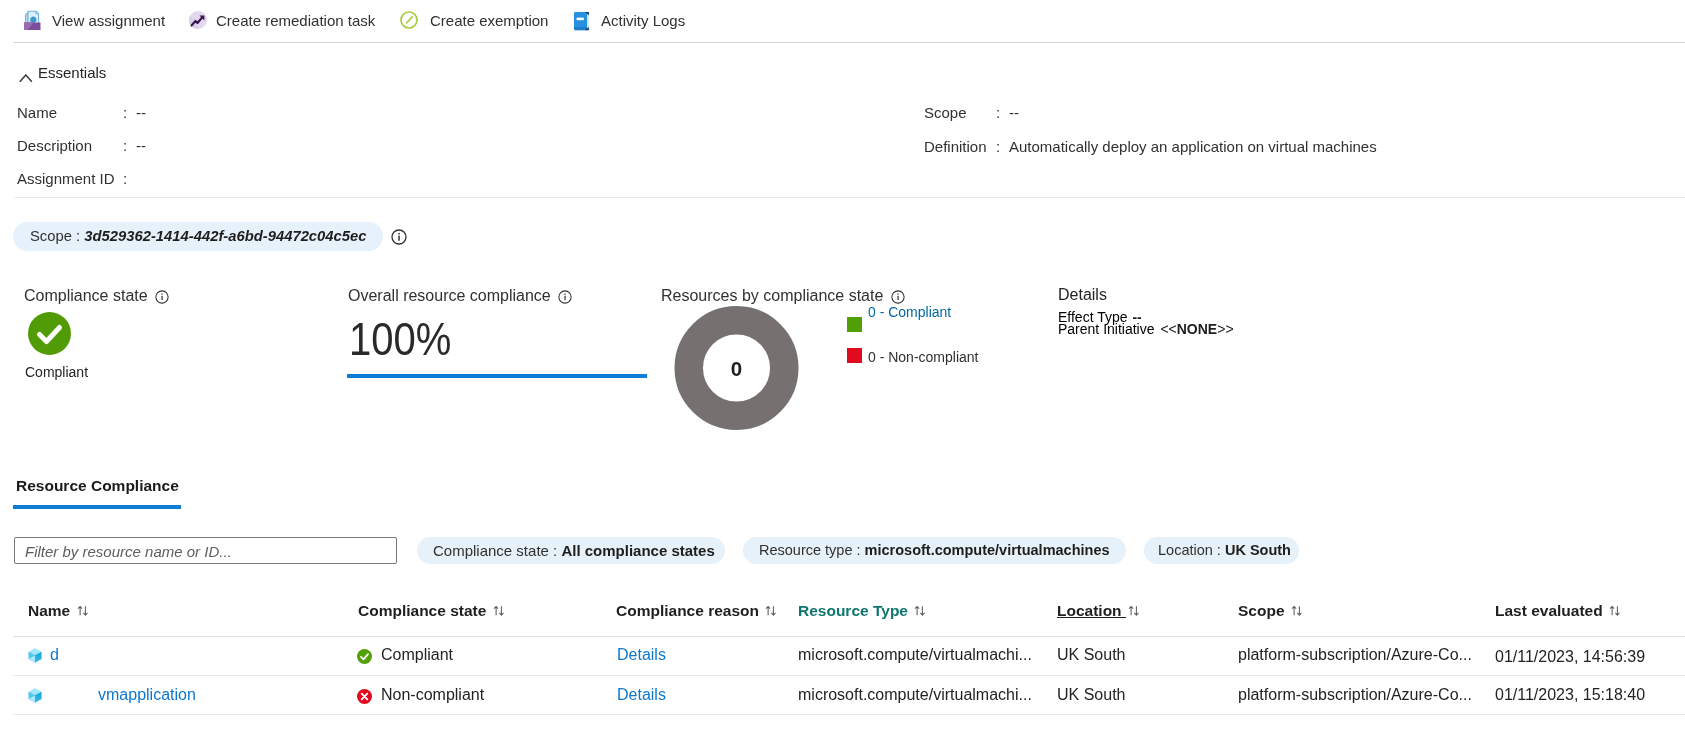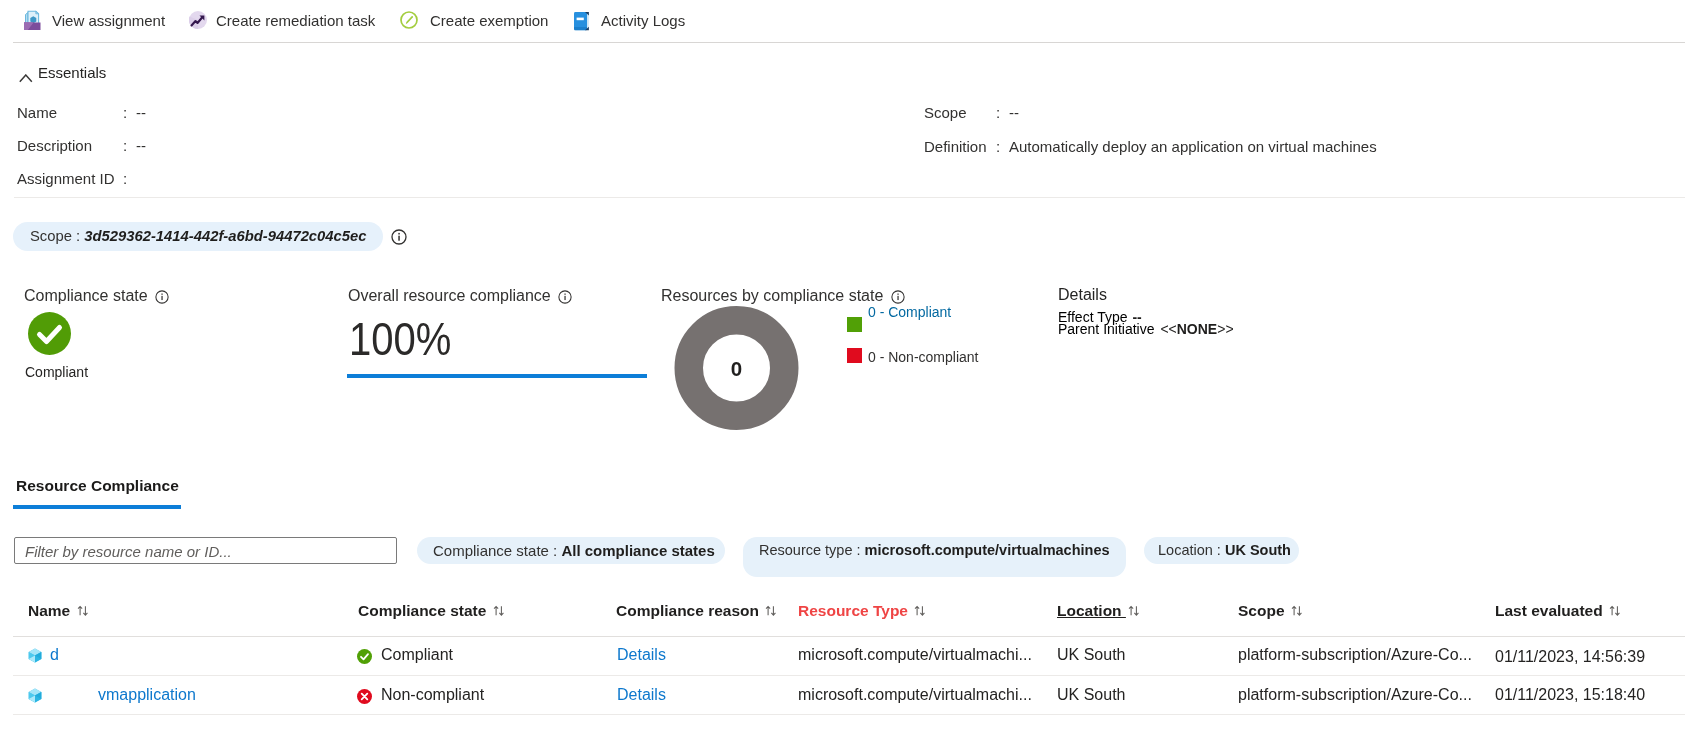--- a/index.html
+++ b/index.html
@@ -138,21 +138,21 @@
 
 <div class="abs" style="left:1058px;top:286px;font-size:16px;color:#252423;">Details</div>
 <div class="abs" style="left:1058px;top:308.5px;font-size:14px;line-height:16px;"><span class="gray">Effect Type</span> <span class="b" style="color:#1f1e1d;margin-left:1px;">--</span></div>
 <div class="abs" style="left:1058px;top:321px;font-size:14px;line-height:16px;"><span class="gray">Parent Initiative</span> <span style="color:#1f1e1d;margin-left:2px;">&lt;&lt;<span class="b">NONE</span>&gt;&gt;</span></div>
 
 <div class="abs b" style="left:16px;top:477px;font-size:15.5px;color:#1b1a19;">Resource Compliance</div>
 <div class="abs" style="left:13px;top:505px;width:168px;height:3.5px;background:#0d7ed8;"></div>
 
 <div class="abs" style="left:14px;top:537px;width:381px;height:25px;border:1px solid #7a7a7a;border-radius:2px;font-style:italic;color:#605e5c;font-size:15px;line-height:27px;padding-left:10px;box-sizing:content-box;width:371px;">Filter by resource name or ID...</div>
 <div class="abs" style="left:417px;top:537px;height:27px;border-radius:14px;background:#e6f1fa;padding:0 10px 0 16px;line-height:27px;font-size:15px;color:#323130;">Compliance state : <span class="b" style="color:#1f1e1d;">All compliance states</span></div>
-<div class="abs" style="left:743px;top:537px;height:40px;border-radius:14px;background:#e6f1fa;padding:0 16px;line-height:27px;font-size:14.5px;color:#323130;">Resource type : <span class="b" style="color:#1f1e1d;">microsoft.compute/virtualmachines</span></div>
+<div class="abs" style="left:743px;top:537px;height:27px;border-radius:14px;background:#e6f1fa;padding:0 16px;line-height:27px;font-size:14.5px;color:#323130;">Resource type : <span class="b" style="color:#1f1e1d;">microsoft.compute/virtualmachines</span></div>
 <div class="abs" style="left:1144px;top:537px;height:27px;border-radius:14px;background:#e6f1fa;padding:0 8px 0 14px;line-height:27px;font-size:14.5px;color:#323130;">Location : <span class="b" style="color:#1f1e1d;">UK South</span></div>
 
 <div class="abs" style="left:13px;top:636px;right:0;border-top:1px solid #e1dfdd;"></div>
 <div class="abs" style="left:13px;top:675px;right:0;border-top:1px solid #eceae8;"></div>
 <div class="abs" style="left:13px;top:714px;right:0;border-top:1px solid #eceae8;"></div>
 
 <div class="abs b" style="left:28px;top:602px;font-size:15.5px;color:#201f1e;">Name <svg width="11.5" height="12" viewBox="0 0 13 13.5" style="margin-left:2px;vertical-align:-1px;">
       <g stroke="#605e5c" stroke-width="1.2" fill="none">
         <path d="M3.5 11.5 L3.5 1.8 M1.2 4.1 L3.5 1.6 L5.8 4.1"></path>
         <path d="M9.5 1.5 L9.5 11.2 M7.2 8.9 L9.5 11.4 L11.8 8.9"></path>
@@ -163,21 +163,21 @@
         <path d="M3.5 11.5 L3.5 1.8 M1.2 4.1 L3.5 1.6 L5.8 4.1"></path>
         <path d="M9.5 1.5 L9.5 11.2 M7.2 8.9 L9.5 11.4 L11.8 8.9"></path>
       </g>
     </svg></div>
 <div class="abs b" style="left:616px;top:602px;font-size:15.5px;color:#201f1e;">Compliance reason <svg width="11.5" height="12" viewBox="0 0 13 13.5" style="margin-left:2px;vertical-align:-1px;">
       <g stroke="#605e5c" stroke-width="1.2" fill="none">
         <path d="M3.5 11.5 L3.5 1.8 M1.2 4.1 L3.5 1.6 L5.8 4.1"></path>
         <path d="M9.5 1.5 L9.5 11.2 M7.2 8.9 L9.5 11.4 L11.8 8.9"></path>
       </g>
     </svg></div>
-<div class="abs b" style="left:798px;top:602px;font-size:15.5px;color:#ef4444;">Resource Type <svg width="11.5" height="12" viewBox="0 0 13 13.5" style="margin-left:2px;vertical-align:-1px;">
+<div class="abs b" style="left:798px;top:602px;font-size:15.5px;color:#0f766e;">Resource Type <svg width="11.5" height="12" viewBox="0 0 13 13.5" style="margin-left:2px;vertical-align:-1px;">
       <g stroke="#605e5c" stroke-width="1.2" fill="none">
         <path d="M3.5 11.5 L3.5 1.8 M1.2 4.1 L3.5 1.6 L5.8 4.1"></path>
         <path d="M9.5 1.5 L9.5 11.2 M7.2 8.9 L9.5 11.4 L11.8 8.9"></path>
       </g>
     </svg></div>
 <div class="abs b" style="left:1057px;top:602px;font-size:15.5px;color:#201f1e;text-decoration:underline;">Location <svg width="11.5" height="12" viewBox="0 0 13 13.5" style="margin-left:2px;vertical-align:-1px;">
       <g stroke="#605e5c" stroke-width="1.2" fill="none">
         <path d="M3.5 11.5 L3.5 1.8 M1.2 4.1 L3.5 1.6 L5.8 4.1"></path>
         <path d="M9.5 1.5 L9.5 11.2 M7.2 8.9 L9.5 11.4 L11.8 8.9"></path>
       </g>

